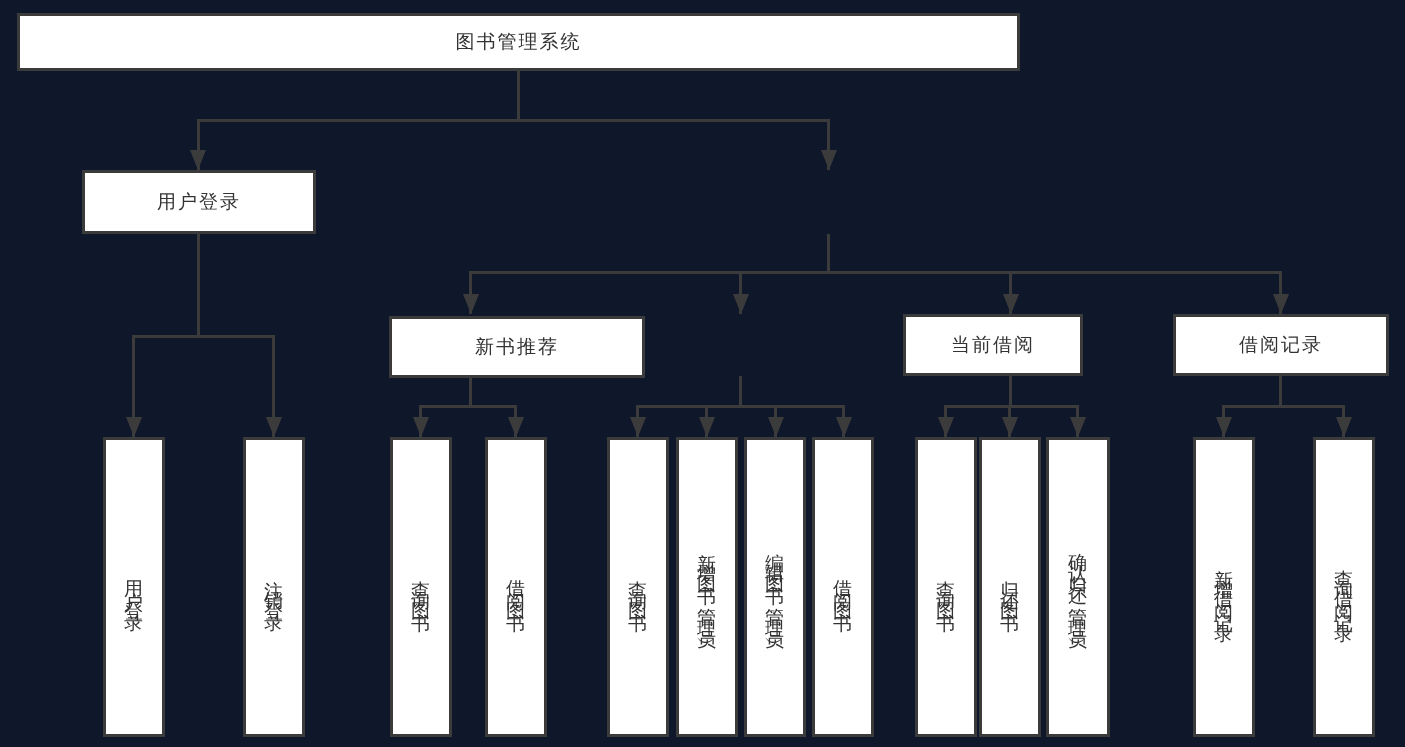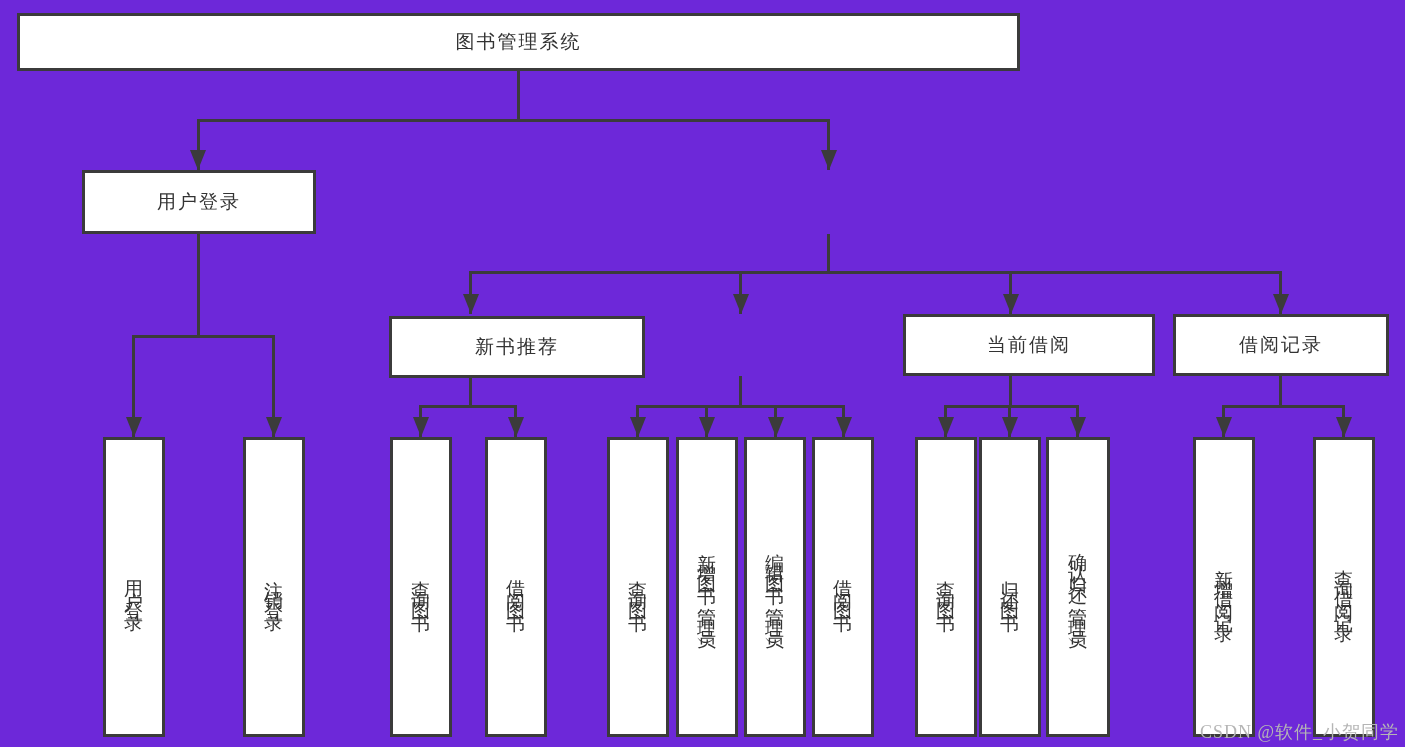--- a/index.html
+++ b/index.html
@@ -1,20 +1,20 @@
 <!DOCTYPE html>
 <html><head>
 <meta charset="utf-8">
 <style>
   html,body{margin:0;padding:0;background:#ffffff;}
   .diagram{
     position:relative;
     width:1405px;height:747px;
-    background:#6d28d9;
-    font-family:Liberation Serif, serif;
+    background:#0f172a;
+    font-family:Liberation Sans, sans-serif;
     color:#333333;
     overflow:hidden;
   }
   .box{
     position:absolute;
     background:#ffffff;
     border:3px solid #3b3b3b;
     box-sizing:border-box;
     display:flex;align-items:center;justify-content:center;
     font-size:19px;letter-spacing:2px;
@@ -88,21 +88,21 @@
   <div class="vline" style="left:1009px;top:271px;height:43px;"></div>
   <div class="vline" style="left:1279px;top:271px;height:43px;"></div>
   <div class="arrow" style="left:463px;top:294px;"></div>
   <div class="arrow" style="left:733px;top:294px;"></div>
   <div class="arrow" style="left:1003px;top:294px;"></div>
   <div class="arrow" style="left:1273px;top:294px;"></div>
 
   <div class="box" style="left:363px;top:316px;width:256px;height:62px;margin-left:26px;">
     <span>新书推荐</span>
   </div>
-  <div class="box" style="left:903px;top:314px;width:252px;height:62px;justify-content:center;">
+  <div class="box" style="left:903px;top:314px;width:180px;height:62px;justify-content:center;">
     <span>当前借阅</span>
   </div>
   <div class="box" style="left:1173px;top:314px;width:216px;height:62px;">
     <span>借阅记录</span>
   </div>
 
   <div class="vline" style="left:469px;top:376px;height:31px;"></div>
   <div class="hline" style="left:419px;top:405px;width:98px;"></div>
   <div class="vline" style="left:419px;top:405px;height:32px;"></div>
   <div class="vline" style="left:514px;top:405px;height:32px;"></div>
@@ -173,15 +173,14 @@
     <span class="vtext">确认归还（管理员）</span>
   </div>
 
   <div class="vbox" style="left:1193px;top:437px;width:62px;height:300px;">
     <span class="vtext">新增借阅记录</span>
   </div>
   <div class="vbox" style="left:1313px;top:437px;width:62px;height:300px;">
     <span class="vtext">查询借阅记录</span>
   </div>
 
-  <div class="watermark">CSDN @软件_小贺同学</div>
 
 </div>
 
 </body></html>

